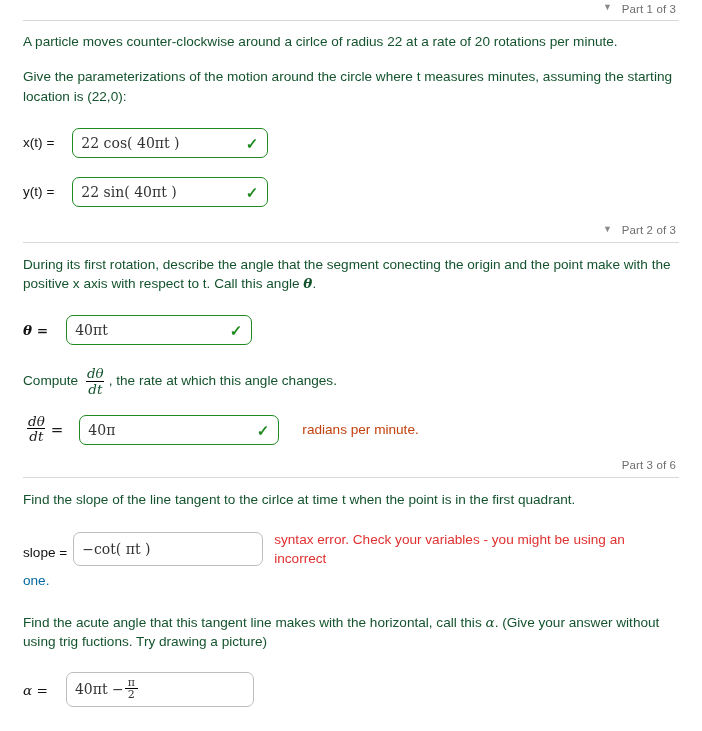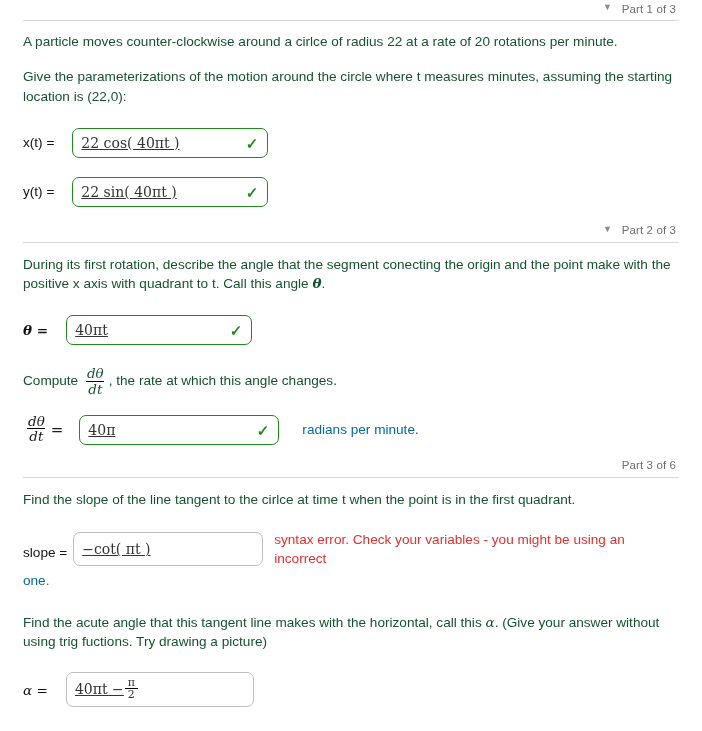--- a/index.html
+++ b/index.html
@@ -119,42 +119,41 @@
     display: flex;
     align-items: center;
     padding: 0 8px;
   }
   .field.ok { border-color: #1f8a20; }
   .field .val {
     font-family: "DejaVu Serif", serif;
     font-size: 14px;
     color: #333333;
     white-space: nowrap;
-    text-decoration: underline;
   }
   .field .check {
     position: absolute;
     right: 9px;
     top: 50%;
     transform: translateY(-50%);
     color: #1f8a20;
     font-size: 15px;
     font-weight: bold;
     line-height: 1;
   }
 
   .field-xy { width: 196px; }
   .field-theta { width: 186px; }
   .field-dtheta { width: 200px; }
   .field-slope { width: 190px; height: 34px; }
   .field-alpha { width: 188px; height: 35px; }
 
   .unit {
     font-size: 13.6px;
-    color: #0369a1;
+    color: #c2410c;
     margin-left: 11px;
     white-space: nowrap;
   }
 
   .error-text {
     color: #e03131;
     font-size: 13.6px;
     line-height: 1.42;
     margin-left: 11px;
     flex: 1;
@@ -198,21 +197,21 @@
       <span class="check">✓</span>
     </div>
   </div>
 
   <div class="part-header" style="margin-top:15px;">
     <span class="part-caret">▼</span>
     <span class="part-label">Part 2 of 3</span>
   </div>
   <hr class="part-rule">
 
-  <p class="prose" style="margin-top:12px; max-width:658px;"><span>During its first rotation, describe the angle that the segment conecting the origin and the point make with the positive x axis with quadrant to t. Call this angle</span> <span class="mb">θ</span><span>.</span></p>
+  <p class="prose" style="margin-top:12px; max-width:658px;"><span>During its first rotation, describe the angle that the segment conecting the origin and the point make with the positive x axis with respect to t. Call this angle</span> <span class="mb">θ</span><span>.</span></p>
 
   <div class="answer-row" style="margin-top:22px;">
     <span class="ans-label mb" style="font-style:italic;">θ =</span>
     <div class="field ok field-theta">
       <span class="val">40πt</span>
       <span class="check">✓</span>
     </div>
   </div>
 
   <p class="prose" style="margin-top:22px;"><span>Compute</span>

